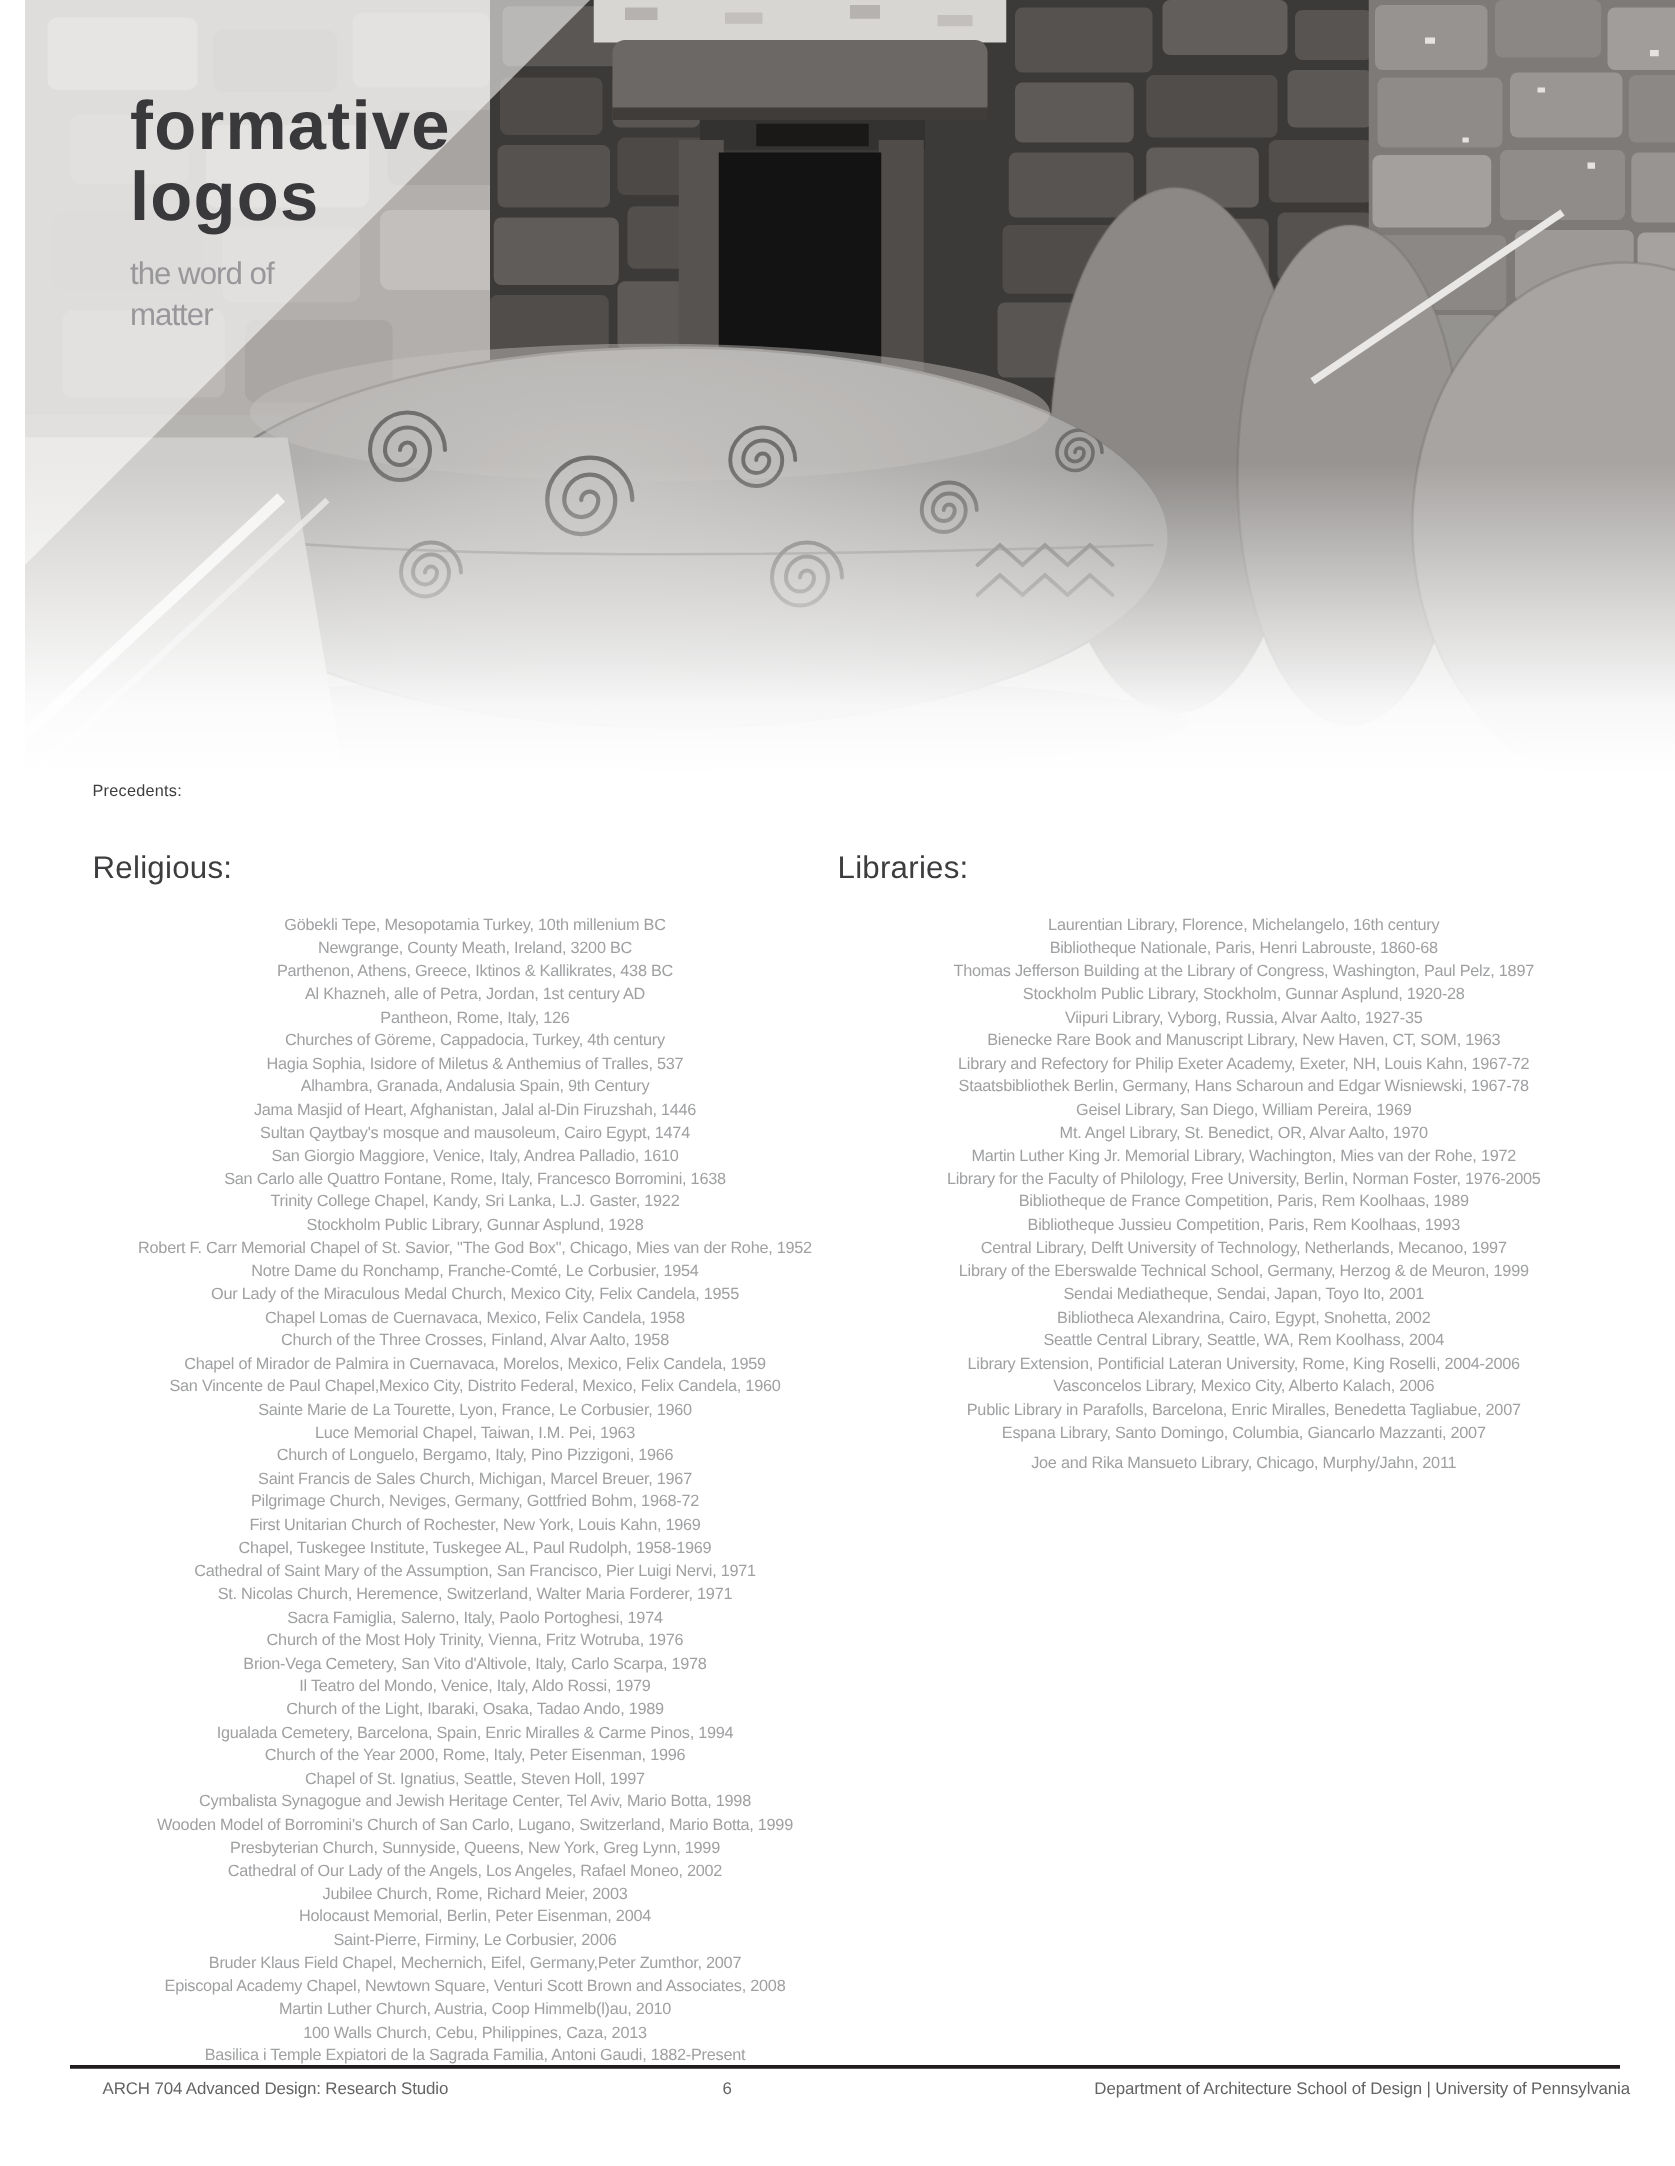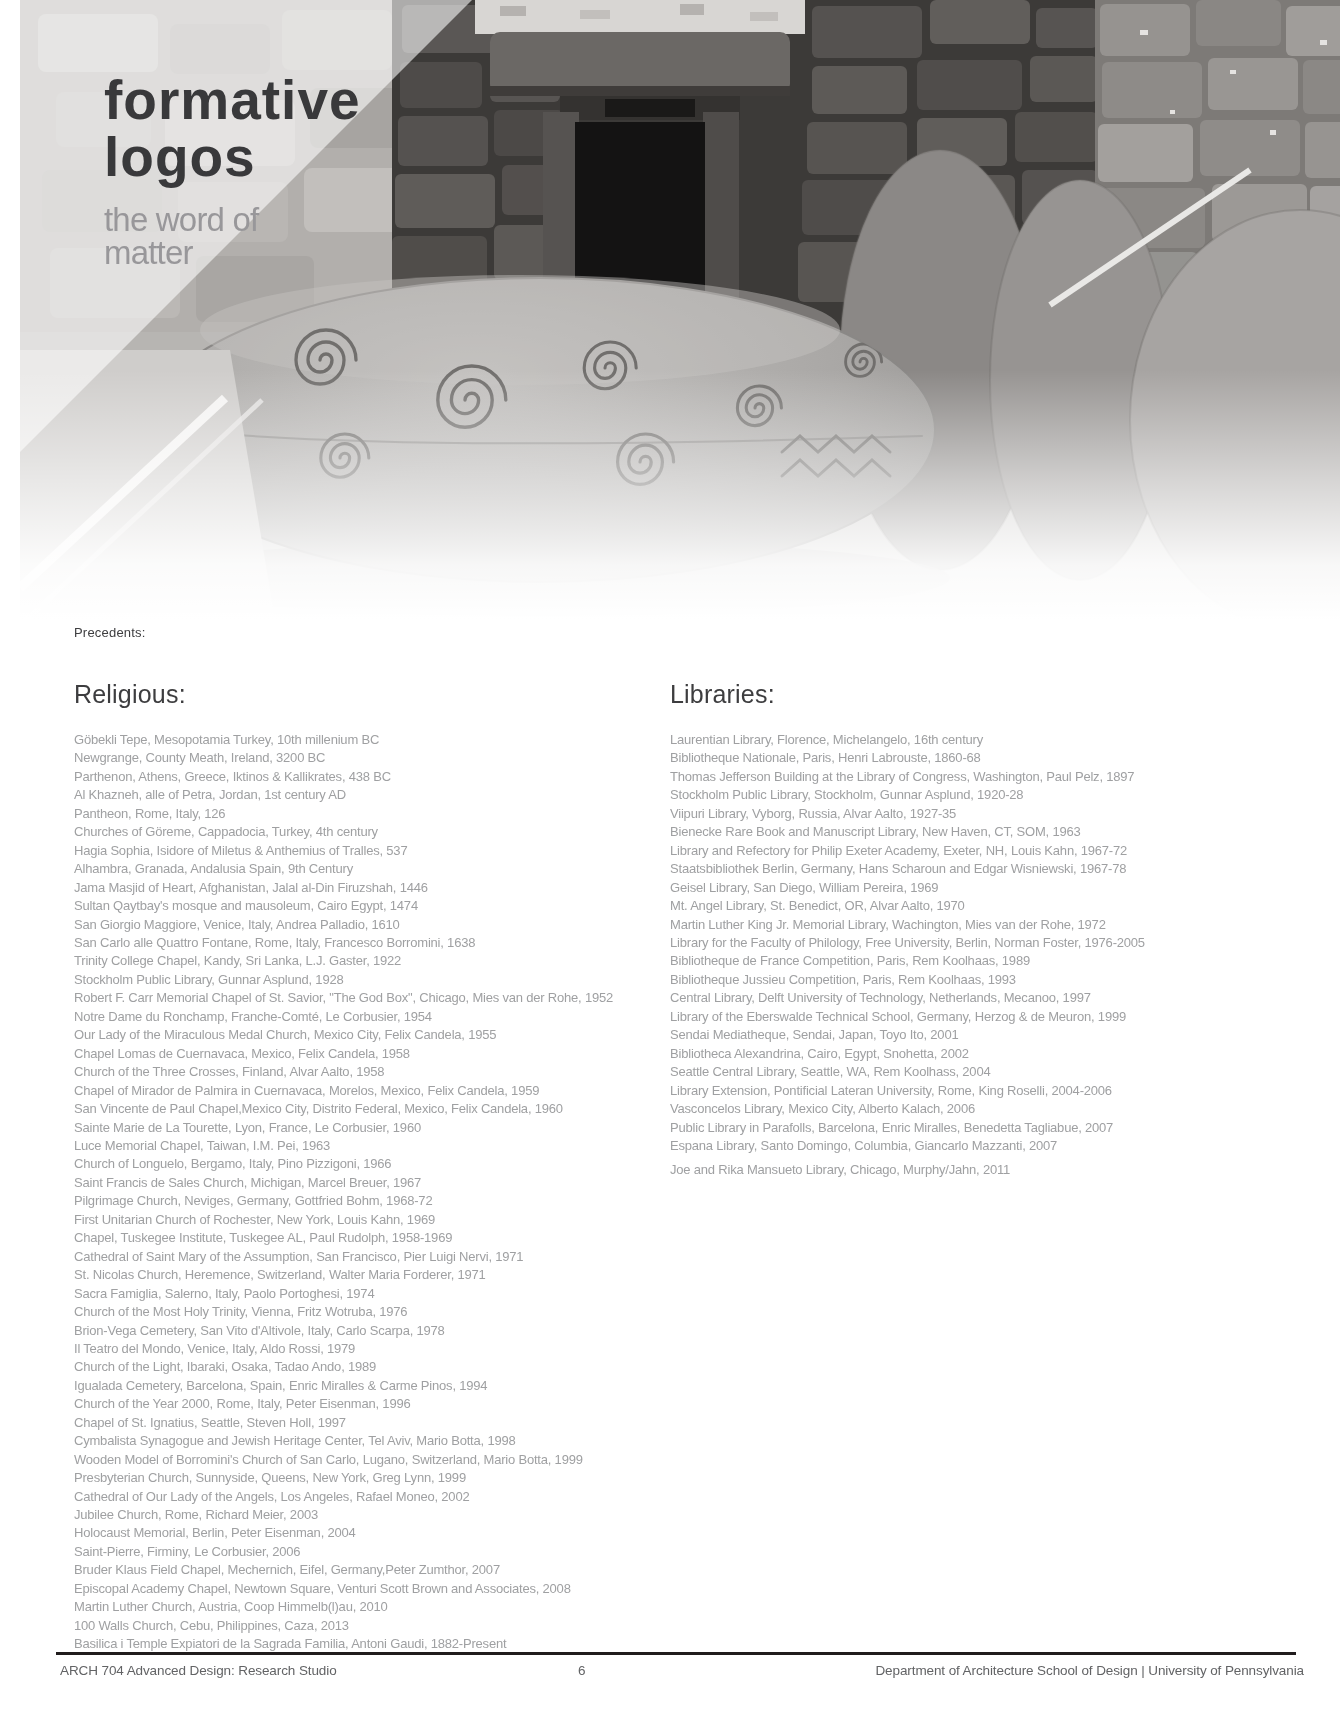--- a/index.html
+++ b/index.html
@@ -18,46 +18,46 @@
     background:linear-gradient(to bottom,rgba(255,255,255,0) 0%,rgba(255,255,255,.55) 45%,rgba(255,255,255,.92) 78%,#ffffff 100%);
   }
 
   
   .title-block{position:absolute;left:84px;top:72px;}
   .title{
     font-size:55px;font-weight:bold;color:#39393b;line-height:57px;
     letter-spacing:1px;
   }
   .subtitle{
-    margin-top:17px;font-size:33px;font-weight:300;color:#98979a;
+    margin-top:17px;font-size:25px;font-weight:300;color:#98979a;
     line-height:33px;letter-spacing:-0.8px;
   }
 
   
   .precedents-heading{
     position:absolute;left:74px;top:625px;
     font-size:13px;color:#3d3d3f;letter-spacing:0.2px;
   }
   .column{position:absolute;top:683px;}
   .col-religious{left:74px;width:612px;}
   .col-libraries{left:670px;width:650px;}
   .col-heading{font-size:25px;color:#3d3d3f;line-height:22px;letter-spacing:0.2px;}
-  .list{margin-top:26px;}
+  .list{margin-top:26px;text-align:center;}
   .list-line{
     font-size:13px;line-height:18.45px;color:#9fa0a2;
     letter-spacing:-0.2px;white-space:nowrap;
   }
   .col-libraries .list-line:last-child{margin-top:6px;}
 
   
   .footer-rule{position:absolute;left:56px;top:1652px;width:1240px;height:3px;background:#201c1d;}
   .footer-left,.footer-page,.footer-right{
     position:absolute;top:1663px;font-size:13.5px;color:#626365;letter-spacing:-0.1px;white-space:nowrap;
   }
-  .footer-left{left:60px;}
+  .footer-left{left:82px;}
   .footer-page{left:578px;}
   .footer-right{right:36px;}
 </style>
 </head>
 <body>
 
 <div class="page">
 
   <div class="hero">
     <svg width="1340" height="620" viewBox="0 0 1340 620">

